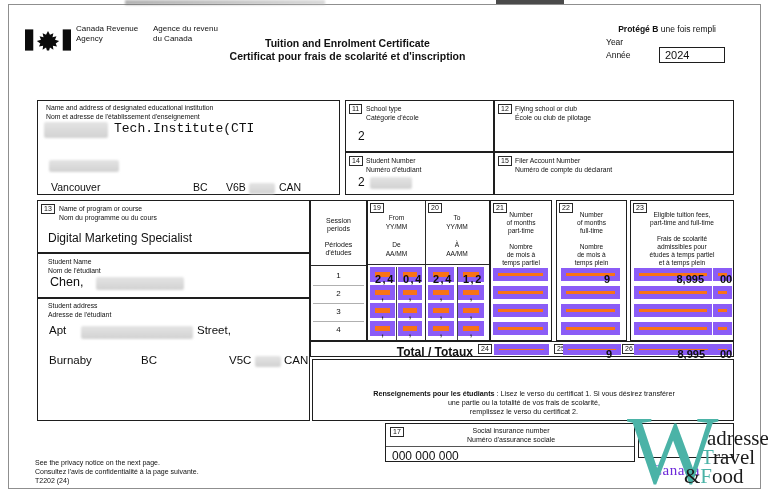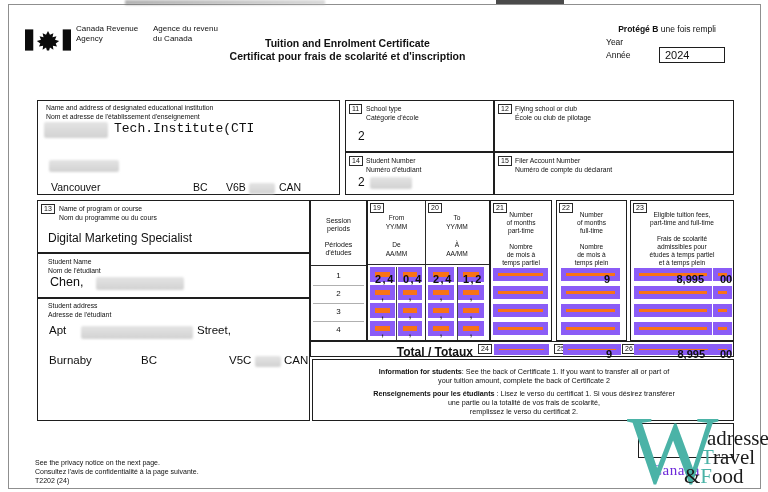--- a/index.html
+++ b/index.html
@@ -229,31 +229,34 @@
     <span class="chip" style="left:167px;top:2px;">24</span>
     <div class="cell" style="left:183px;top:1.5px;width:55px;height:11px;"></div>
     <span class="chip" style="left:243px;top:2px;">25</span>
     <div class="cell rt" style="left:252px;top:1.5px;width:58px;height:11px;padding-right:4px;line-height:10px;">9</div>
     <span class="chip" style="left:311px;top:2px;">26</span>
     <div class="cell rt" style="left:323px;top:1.5px;width:79px;height:11px;padding-right:3px;line-height:10px;">8,995</div>
     <div class="cell" style="left:402px;top:1.5px;width:19px;height:11px;padding-left:2px;line-height:10px;">00</div>
   </div>
 
   <div class="box" style="left:312px;top:359px;width:422px;height:62px;">
-    <div class="abs ctr" style="left:16px;top:7px;width:390px;font-size:7.2px;line-height:9px;">
-      <b>Information for students</b><span class="pre">: See the back of Certificate 1. If you want to transfer all or part of
-your tuition amount, complete the back of Certificate 2</span>
-    </div>
     <div class="abs ctr" style="left:16px;top:29px;width:390px;font-size:7.2px;line-height:9px;">
       <b>Renseignements pour les étudiants</b><span class="pre"> : Lisez le verso du certificat 1. Si vous désirez transférer
 une partie ou la totalité de vos frais de scolarité,
 remplissez le verso du certificat 2.</span>
     </div>
   </div>
 
+  <div class="box" style="left:385px;top:423px;width:250px;height:39px;">
+    <span class="chip" style="left:4px;top:3px;">17</span>
+    <div class="lbl ctr" style="left:30px;top:3px;width:190px;font-size:7px;">Social insurance number
+Numéro d'assurance sociale</div>
+    <div class="hline" style="left:0;right:0;top:22px;border-top-color:#555;"></div>
+    <div class="val" style="left:6px;top:25px;">000 000 000</div>
+  </div>
 
   <div class="box" style="left:638px;top:423px;width:96px;height:35px;"></div>
 
   <div class="abs" style="left:35px;top:459px;font-size:7px;">See the privacy notice on the next page.</div>
   <div class="abs" style="left:35px;top:468px;font-size:7px;">Consultez l'avis de confidentialité à la page suivante.</div>
   <div class="abs" style="left:35px;top:477px;font-size:7px;">T2202 (24)</div>
 
   <div class="abs serif" style="left:652px;top:462px;font-size:15px;color:#6d28d9;z-index:6;letter-spacing:.5px;">Canada</div>
   <div class="abs serif" style="left:627px;top:402px;font-size:97px;line-height:1;color:#4bb3a7;z-index:7;">W</div>
   <div class="abs serif" style="left:707px;top:426px;font-size:21px;color:#1b1b1b;z-index:8;">adresse</div>

